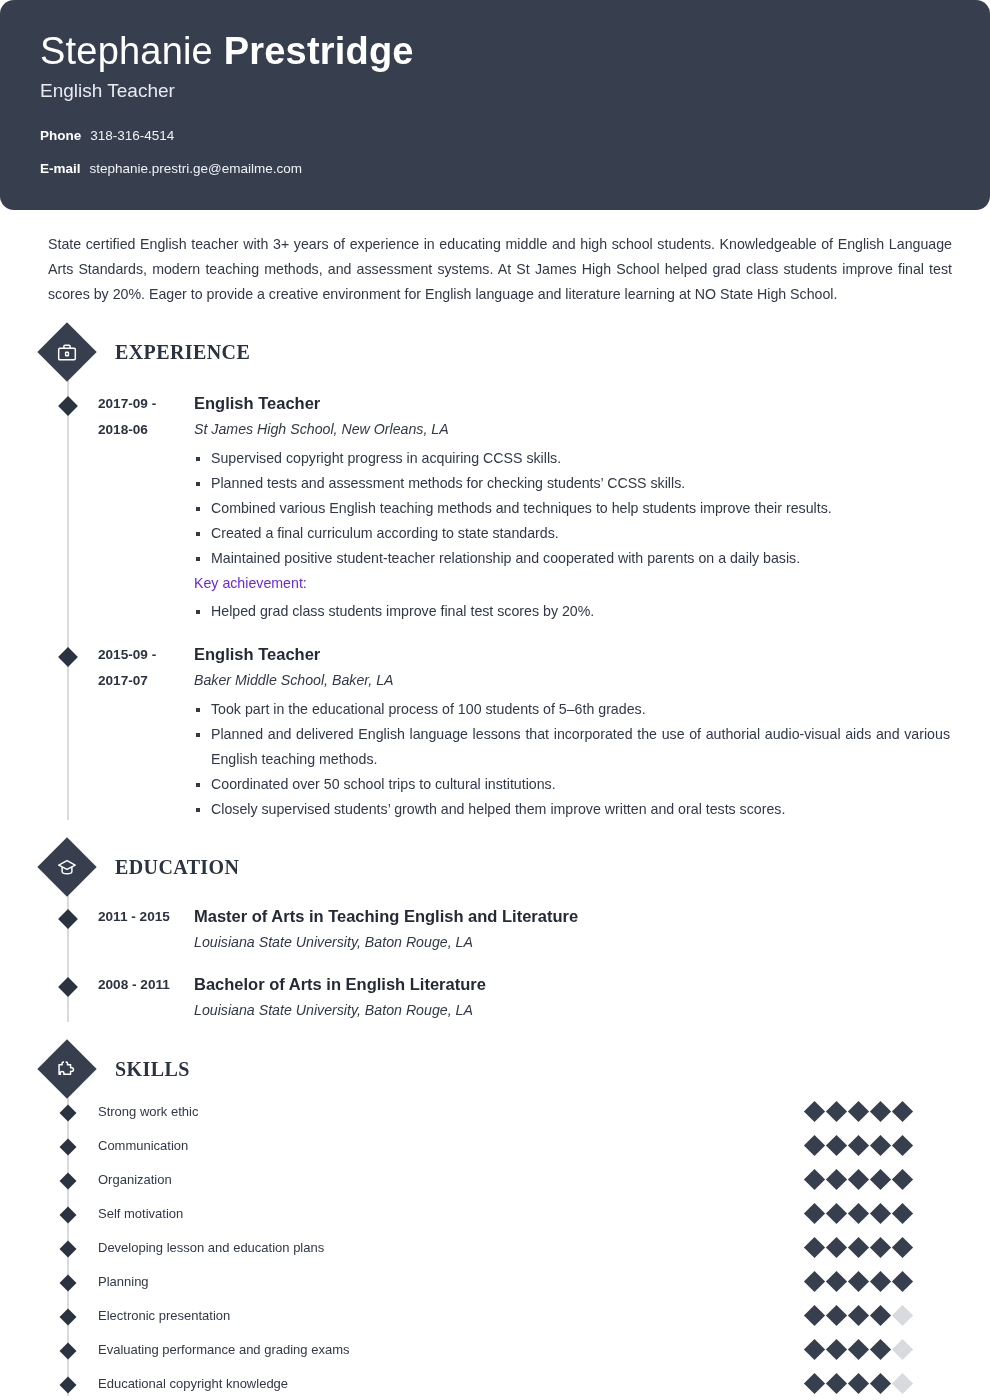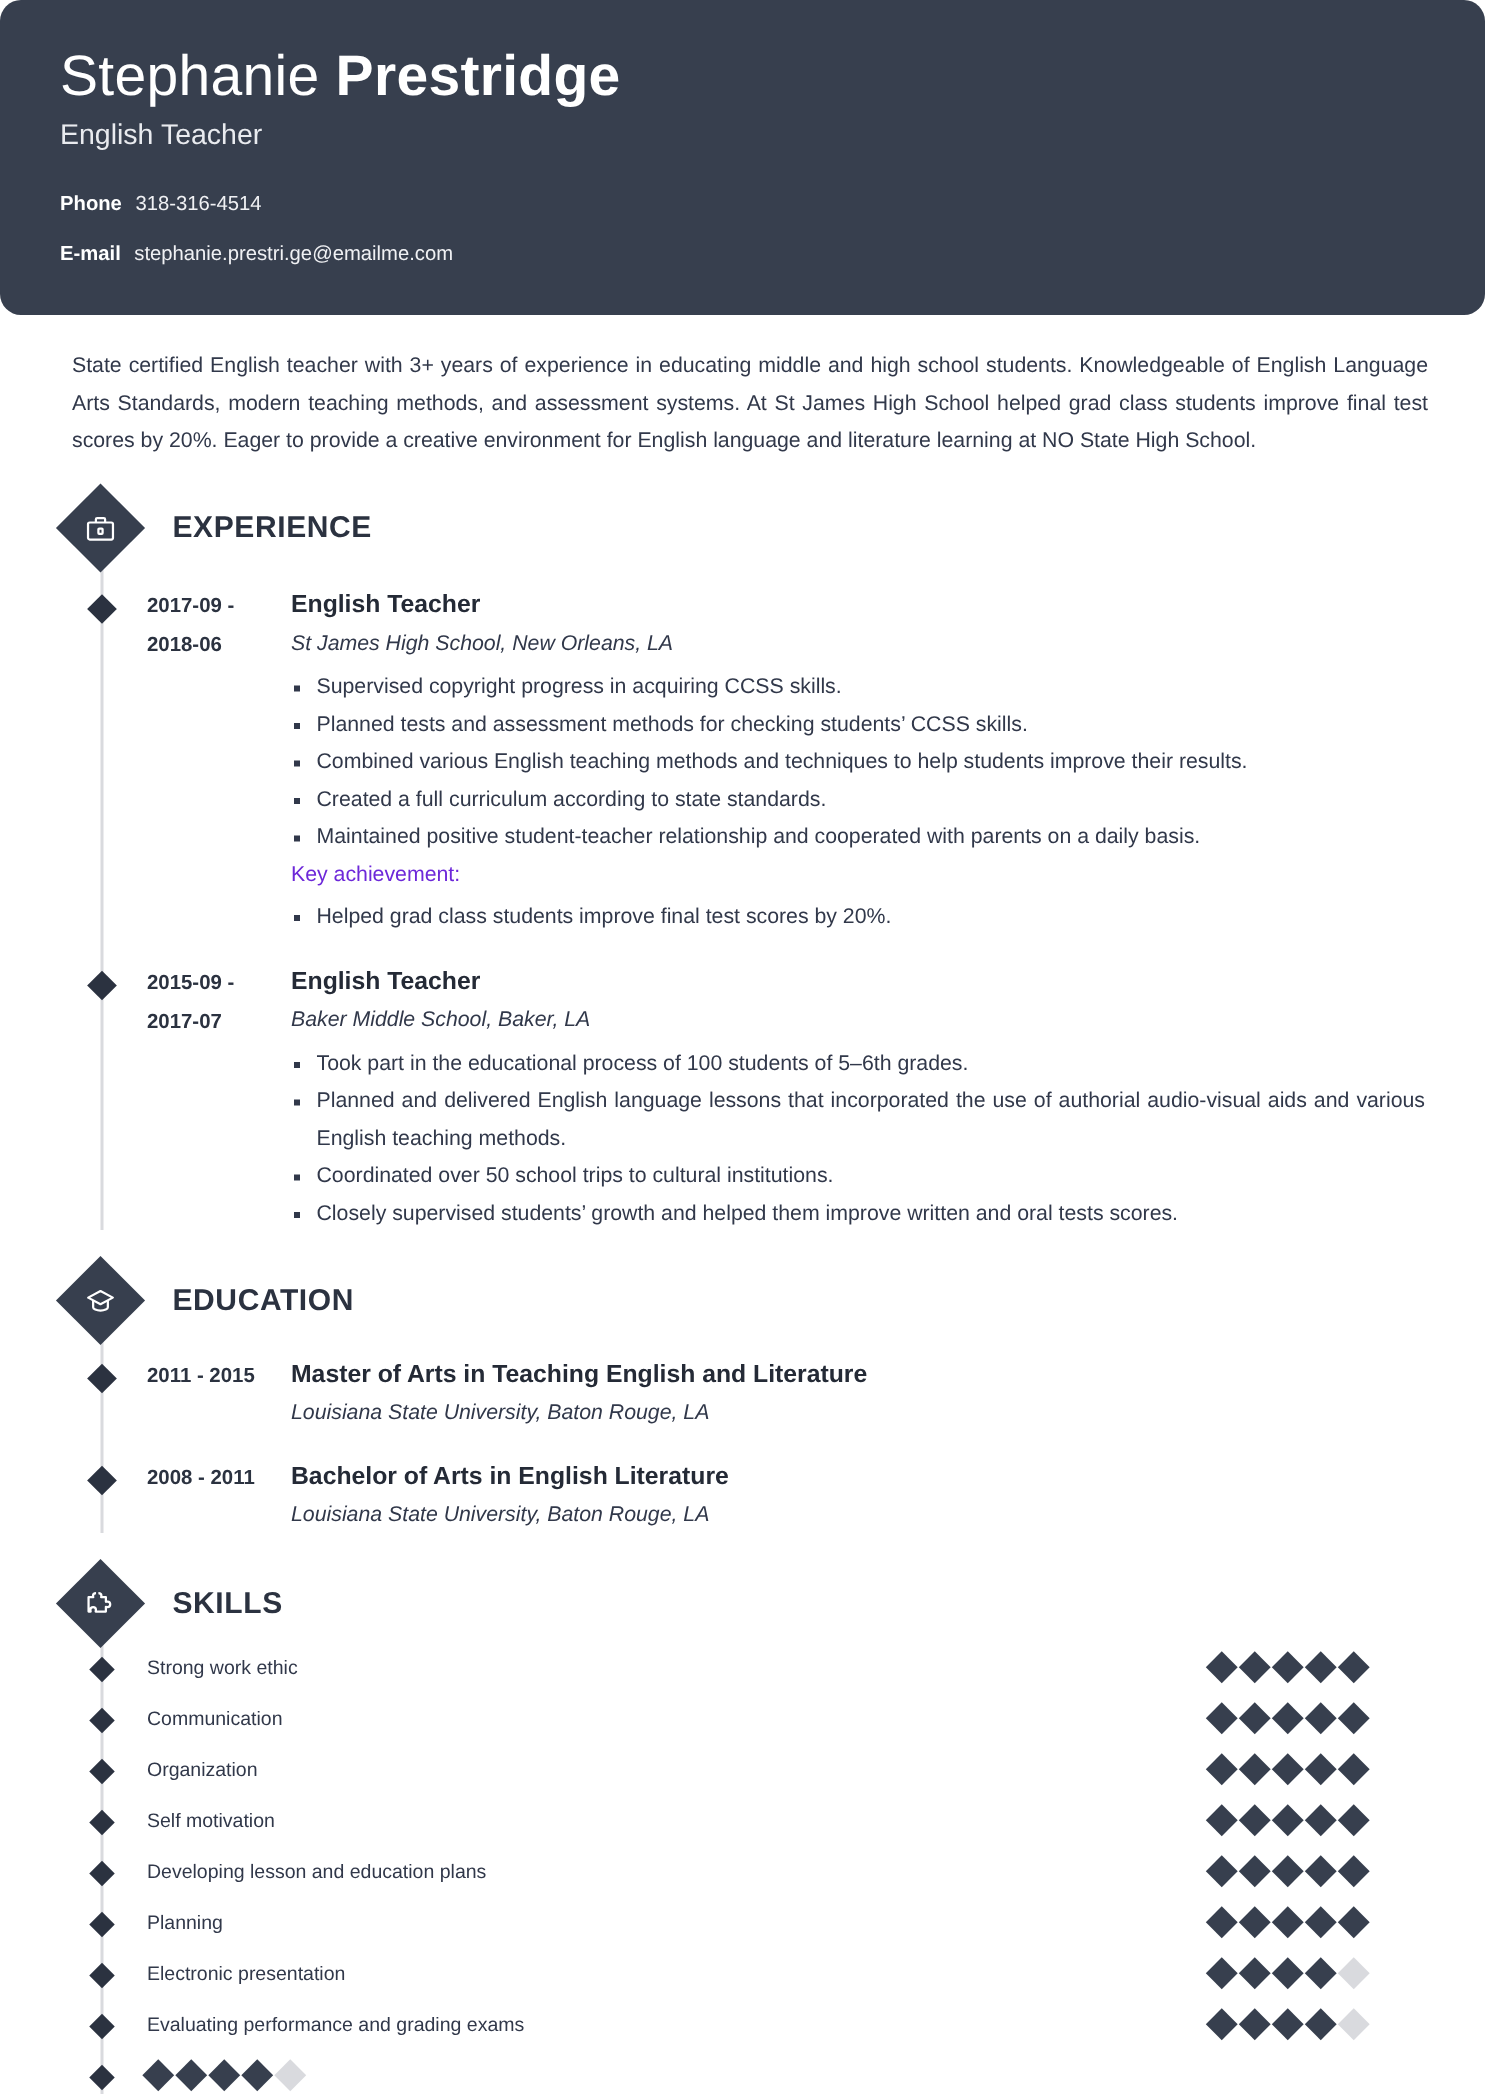--- a/index.html
+++ b/index.html
@@ -64,20 +64,21 @@
   }
 
   
   .section { position: relative; }
   .section-head {
     display: flex;
     align-items: center;
     margin: 24px 0 0 0;
     position: relative;
     z-index: 3;
+    font-family: Liberation Serif, serif;
   }
   .diamond-badge {
     width: 42px; height: 42px;
     background: #373f4e;
     transform: rotate(45deg);
     display: flex;
     align-items: center;
     justify-content: center;
     flex: 0 0 auto;
     margin-left: 6px;
@@ -258,21 +259,21 @@
     <div class="timeline" id="experience-timeline">
         <div class="entry">
           <div class="entry-dates">2017-09 - 2018-06</div>
           <div class="entry-main">
             <div class="entry-title">English Teacher</div>
             <div class="entry-sub">St James High School, New Orleans, LA</div>
             <ul class="entry-list">
               <li>Supervised copyright progress in acquiring CCSS skills.</li>
               <li>Planned tests and assessment methods for checking students’ CCSS skills.</li>
               <li>Combined various English teaching methods and techniques to help students improve their results.</li>
-              <li>Created a full curriculum according to state standards.</li>
+              <li>Created a final curriculum according to state standards.</li>
               <li>Maintained positive student-teacher relationship and cooperated with parents on a daily basis.</li>
             </ul>
             <div class="entry-note">Key achievement:</div>
             <ul class="entry-list">
               <li>Helped grad class students improve final test scores by 20%.</li>
             </ul>
           </div>
         </div>
         <div class="entry">
           <div class="entry-dates">2015-09 - 2017-07</div>
@@ -402,20 +403,21 @@
           <div class="skill-name">Evaluating performance and grading exams</div>
           <div class="skill-rating">
             <span class="rate-dot"></span>
             <span class="rate-dot"></span>
             <span class="rate-dot"></span>
             <span class="rate-dot"></span>
             <span class="rate-dot off"></span>
           </div>
         </div>
         <div class="skill-row">
+          <div class="skill-name">Educational copyright knowledge</div>
           <div class="skill-rating">
             <span class="rate-dot"></span>
             <span class="rate-dot"></span>
             <span class="rate-dot"></span>
             <span class="rate-dot"></span>
             <span class="rate-dot off"></span>
           </div>
         </div>
       </div>
   </div>

